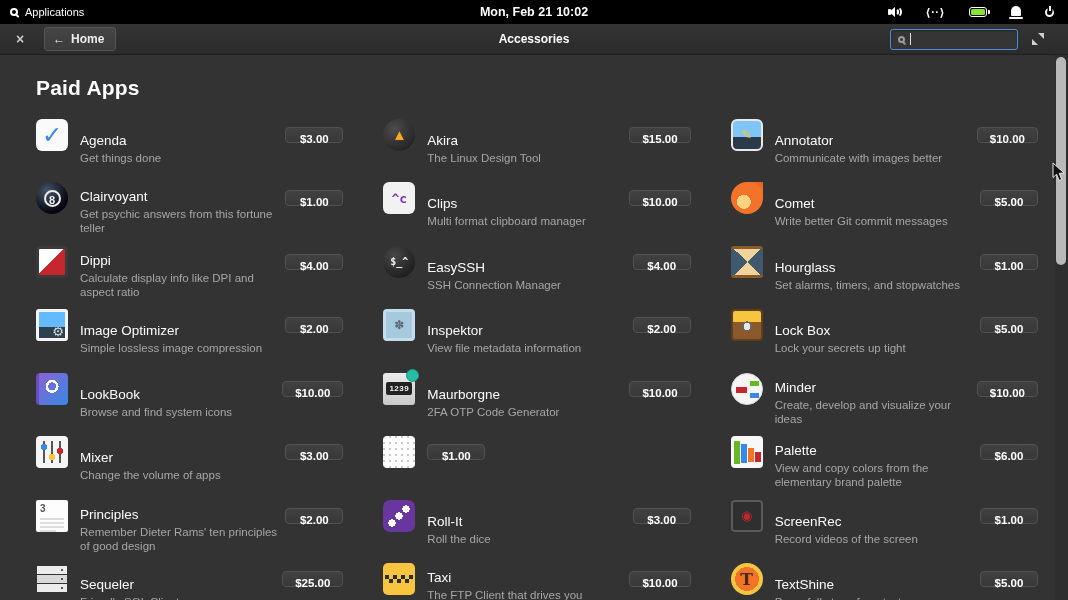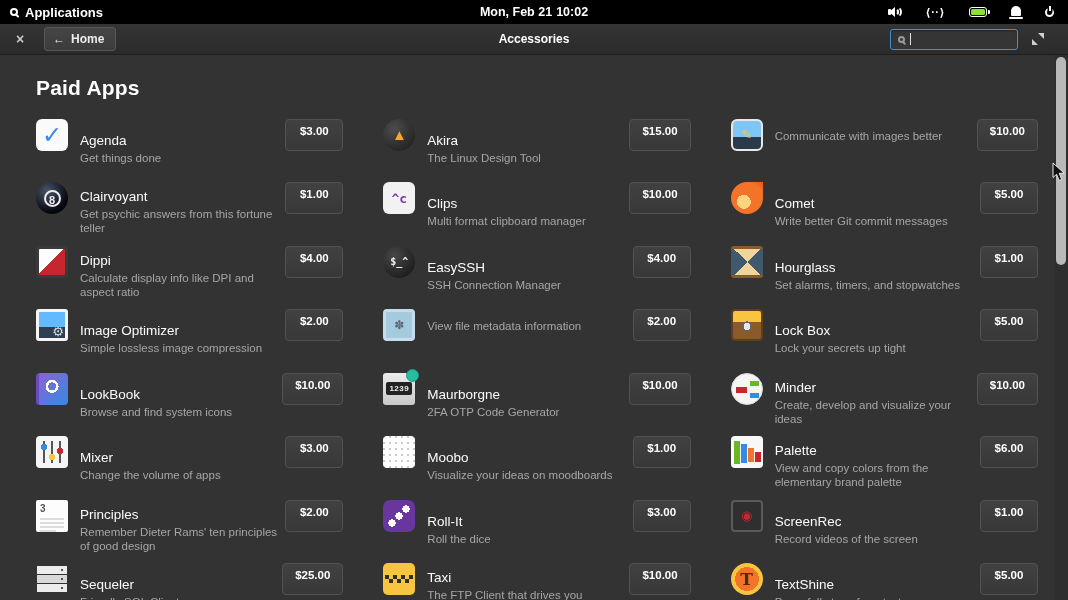--- a/index.html
+++ b/index.html
@@ -9,21 +9,21 @@
     background:#333333; position:relative;
   }
 
   
   .panel {
     position:absolute; top:0; left:0; right:0; height:24px;
     background:#000; display:flex; align-items:center; color:#fff;
     padding:0 10px; z-index:30;
   }
   .panel-left { display:flex; align-items:center; gap:7px; cursor:default; }
-  .panel-left .label { font-size:13px; font-weight:bold; }
+  .panel-left .label { font-size:11px; font-weight:normal; }
   .panel-center {
     position:absolute; left:50%; transform:translateX(-50%);
     display:flex; gap:4px; font-size:12.5px; font-weight:bold;
   }
   .panel-right { margin-left:auto; display:flex; align-items:center; gap:24px; padding-right:4px; }
 
   .mag { width:8px; height:8px; border:2px solid #fff; border-radius:50%; position:relative; display:inline-block; }
   .mag::after { content:""; position:absolute; width:2px; height:5px; background:#fff;
     transform:rotate(-45deg); right:-2px; bottom:-4px; border-radius:1px; }
   .mag.gray { border-color:#9a9a9a; width:7px; height:7px; }
@@ -90,21 +90,21 @@
   .app-row { display:flex; align-items:center; min-width:0; }
   .app-icon {
     width:32px; height:32px; flex:0 0 32px; border-radius:6px;
     display:flex; align-items:center; justify-content:center;
     font-weight:bold; position:relative; margin-right:12px;
   }
   .app-text { flex:1; min-width:0; padding-right:8px; }
   .app-name { color:#fbfbfb; font-size:13.5px; line-height:16px;margin-top:28px; }
   .app-desc { color:#a6a6a6; font-size:11.5px; line-height:14px; margin-top:2px; }
   .price-btn {
-    flex:0 0 auto; min-width:58px; height:32px; padding:0 12px;
+    flex:0 0 auto; min-width:58px; height:16px; padding:0 12px;
     background:linear-gradient(#414141,#383838);
     border:1px solid #525252; border-radius:4px;
     color:#fff; font-size:11.5px; font-weight:bold; line-height:22px; text-align:center;
   }
 
   
   .icon-agenda { background:#fafafa; color:#3689e6; font-size:24px; }
   .icon-akira { border-radius:50%; background:radial-gradient(circle at 35% 30%, #4c4c4c, #191919); color:#f9a825; font-size:15px; }
   .icon-annotator { background:linear-gradient(#7fc5f5 0 58%, #2b3a4a 58%); border:2px solid #e8e8e8; }
   .icon-annotator .glyph { color:#f9c440; font-size:13px; }
@@ -256,20 +256,21 @@
       <div class="app-desc">The Linux Design Tool</div>
     </span>
     <span class="price-btn">$15.00</span>
   </div>
 
   <div class="app-row">
     <span class="app-icon icon-annotator">
       <span class="glyph">✎</span>
     </span>
     <span class="app-text">
+      <div class="app-name">Annotator</div>
       <div class="app-desc">Communicate with images better</div>
     </span>
     <span class="price-btn">$10.00</span>
   </div>
 
   <div class="app-row">
     <span class="app-icon icon-clairvoyant">
       <span class="glyph">8</span>
     </span>
     <span class="app-text">
@@ -343,20 +344,21 @@
       <div class="app-desc">Simple lossless image compression</div>
     </span>
     <span class="price-btn">$2.00</span>
   </div>
 
   <div class="app-row">
     <span class="app-icon icon-inspektor">
       <span class="glyph">✽</span>
     </span>
     <span class="app-text">
+      <div class="app-name">Inspektor</div>
       <div class="app-desc">View file metadata information</div>
     </span>
     <span class="price-btn">$2.00</span>
   </div>
 
   <div class="app-row">
     <span class="app-icon icon-lock-box">
       <span class="glyph"></span>
     </span>
     <span class="app-text">
@@ -406,24 +408,20 @@
     <span class="app-text">
       <div class="app-name">Mixer</div>
       <div class="app-desc">Change the volume of apps</div>
     </span>
     <span class="price-btn">$3.00</span>
   </div>
 
   <div class="app-row">
     <span class="app-icon icon-moobo">
       <span class="glyph"></span>
-    </span>
-    <span class="app-text">
-      <div class="app-name">Moobo</div>
-      <div class="app-desc">Visualize your ideas on moodboards</div>
     </span>
     <span class="price-btn">$1.00</span>
   </div>
 
   <div class="app-row">
     <span class="app-icon icon-palette">
       <span class="glyph"></span>
     </span>
     <span class="app-text">
       <div class="app-name">Palette</div>

